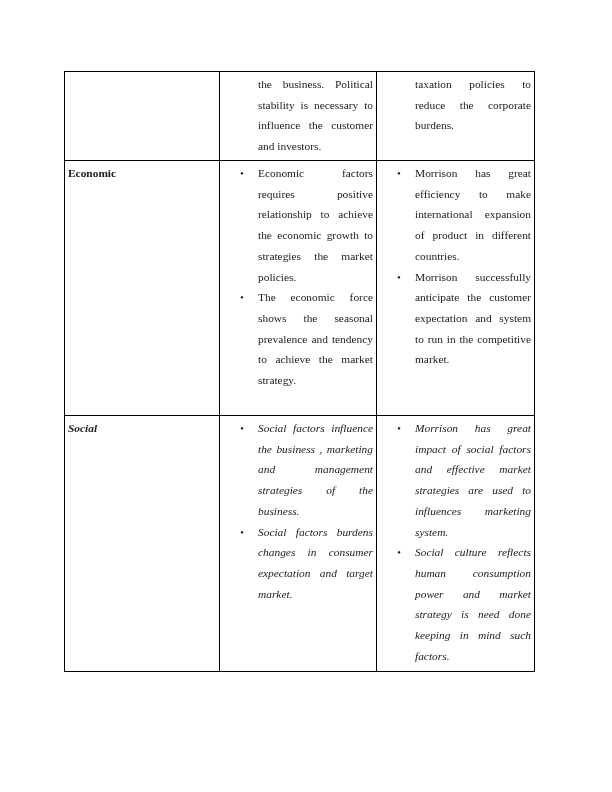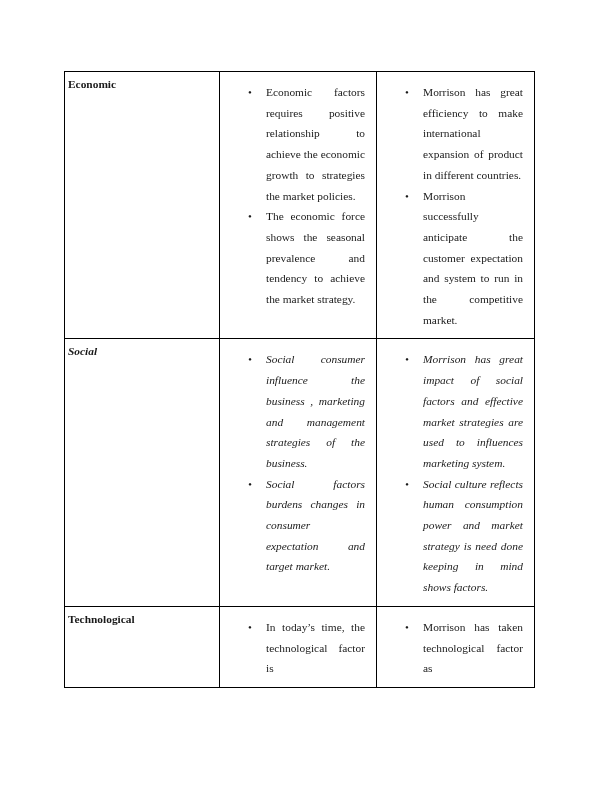--- a/index.html
+++ b/index.html
@@ -42,21 +42,21 @@
 
     .factor {
       font-weight: bold;
       padding: 2px 0 0 3px !important;
     }
     .cell-inner {
       padding: 2px 3px 0 0;
     }
     ul.bullets {
       list-style: none;
-      margin: 8px;
+      margin: 0;
       padding: 0;
     }
     ul.bullets li {
       position: relative;
       padding-left: 38px;
       text-align: justify;
     }
     ul.bullets li::before {
       content: "\2022";
       position: absolute;
@@ -83,20 +83,35 @@
 
 <div class="page">
   <table class="pest">
     <colgroup>
       <col class="c1">
         <col class="c2">
         <col class="c3">
     </colgroup>
     <tbody>
 
+      <tr class="row-cont">
+        <td class="factor">
+          <span></span>
+        </td>
+        <td>
+          <div class="cell-inner">
+            <div class="cont">the business. Political stability is necessary to influence the customer and investors.</div>
+          </div>
+        </td>
+        <td>
+          <div class="cell-inner">
+            <div class="cont-right">taxation policies to reduce the corporate burdens.</div>
+          </div>
+        </td>
+      </tr>
 
       <tr class="row-econ">
         <td class="factor">
           <span>Economic</span>
         </td>
         <td>
           <div class="cell-inner">
             <ul class="bullets">
               <li>Economic factors requires positive relationship to achieve the economic growth to strategies the market policies.</li>
               <li>The economic force shows the seasonal prevalence and tendency to achieve the market strategy.</li>
@@ -113,49 +128,30 @@
         </td>
       </tr>
 
       <tr class="row-social">
         <td class="factor">
           <span>Social</span>
         </td>
         <td>
           <div class="cell-inner">
             <ul class="bullets">
-              <li>Social consumer influence the business , marketing and management strategies of the business.</li>
+              <li>Social factors influence the business , marketing and management strategies of the business.</li>
               <li>Social factors burdens changes in consumer expectation and target market.</li>
             </ul>
           </div>
         </td>
         <td>
           <div class="cell-inner">
             <ul class="bullets">
               <li>Morrison has great impact of social factors and effective market strategies are used to influences marketing system.</li>
-              <li>Social culture reflects human consumption power and market strategy is need done keeping in mind shows factors.</li>
+              <li>Social culture reflects human consumption power and market strategy is need done keeping in mind such factors.</li>
             </ul>
           </div>
         </td>
       </tr>
 
-      <tr class="row-tech">
-        <td class="factor">
-          <span>Technological</span>
-        </td>
-        <td>
-          <div class="cell-inner">
-            <ul class="bullets">
-              <li>In today’s time, the technological factor is</li>
-            </ul>
-          </div>
-        </td>
-        <td>
-          <div class="cell-inner">
-            <ul class="bullets">
-              <li>Morrison has taken technological factor as</li>
-            </ul>
-          </div>
-        </td>
-      </tr>
     </tbody>
   </table>
 </div>
 
 </body></html>

